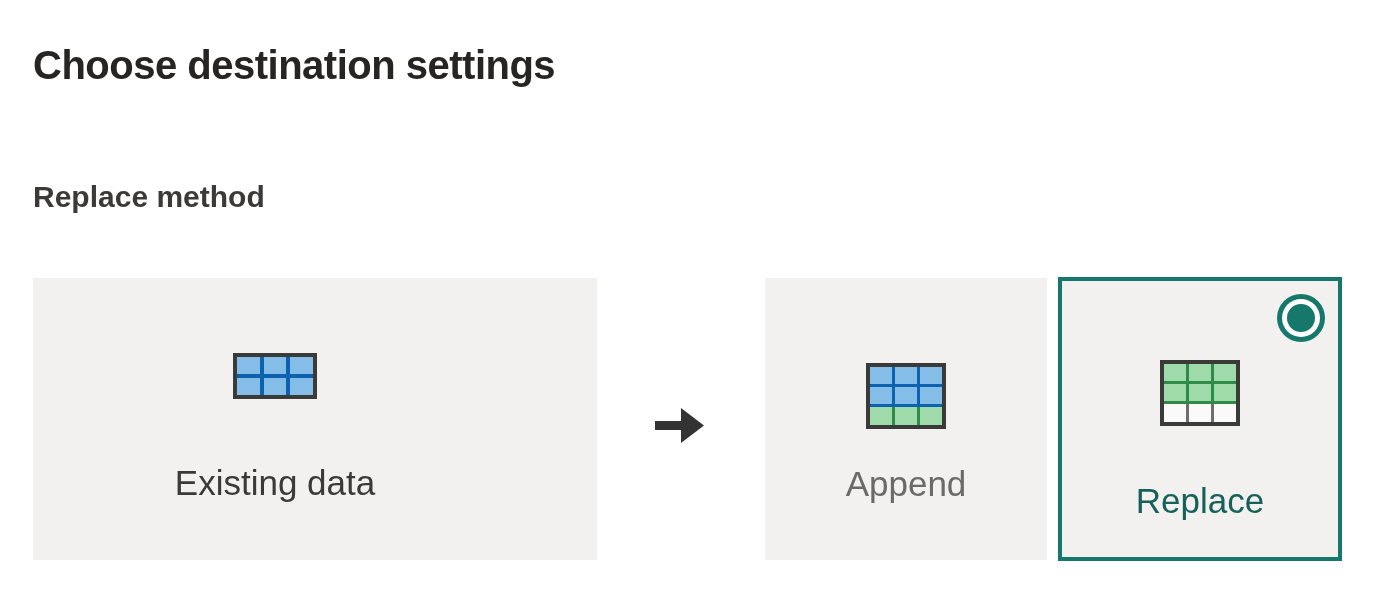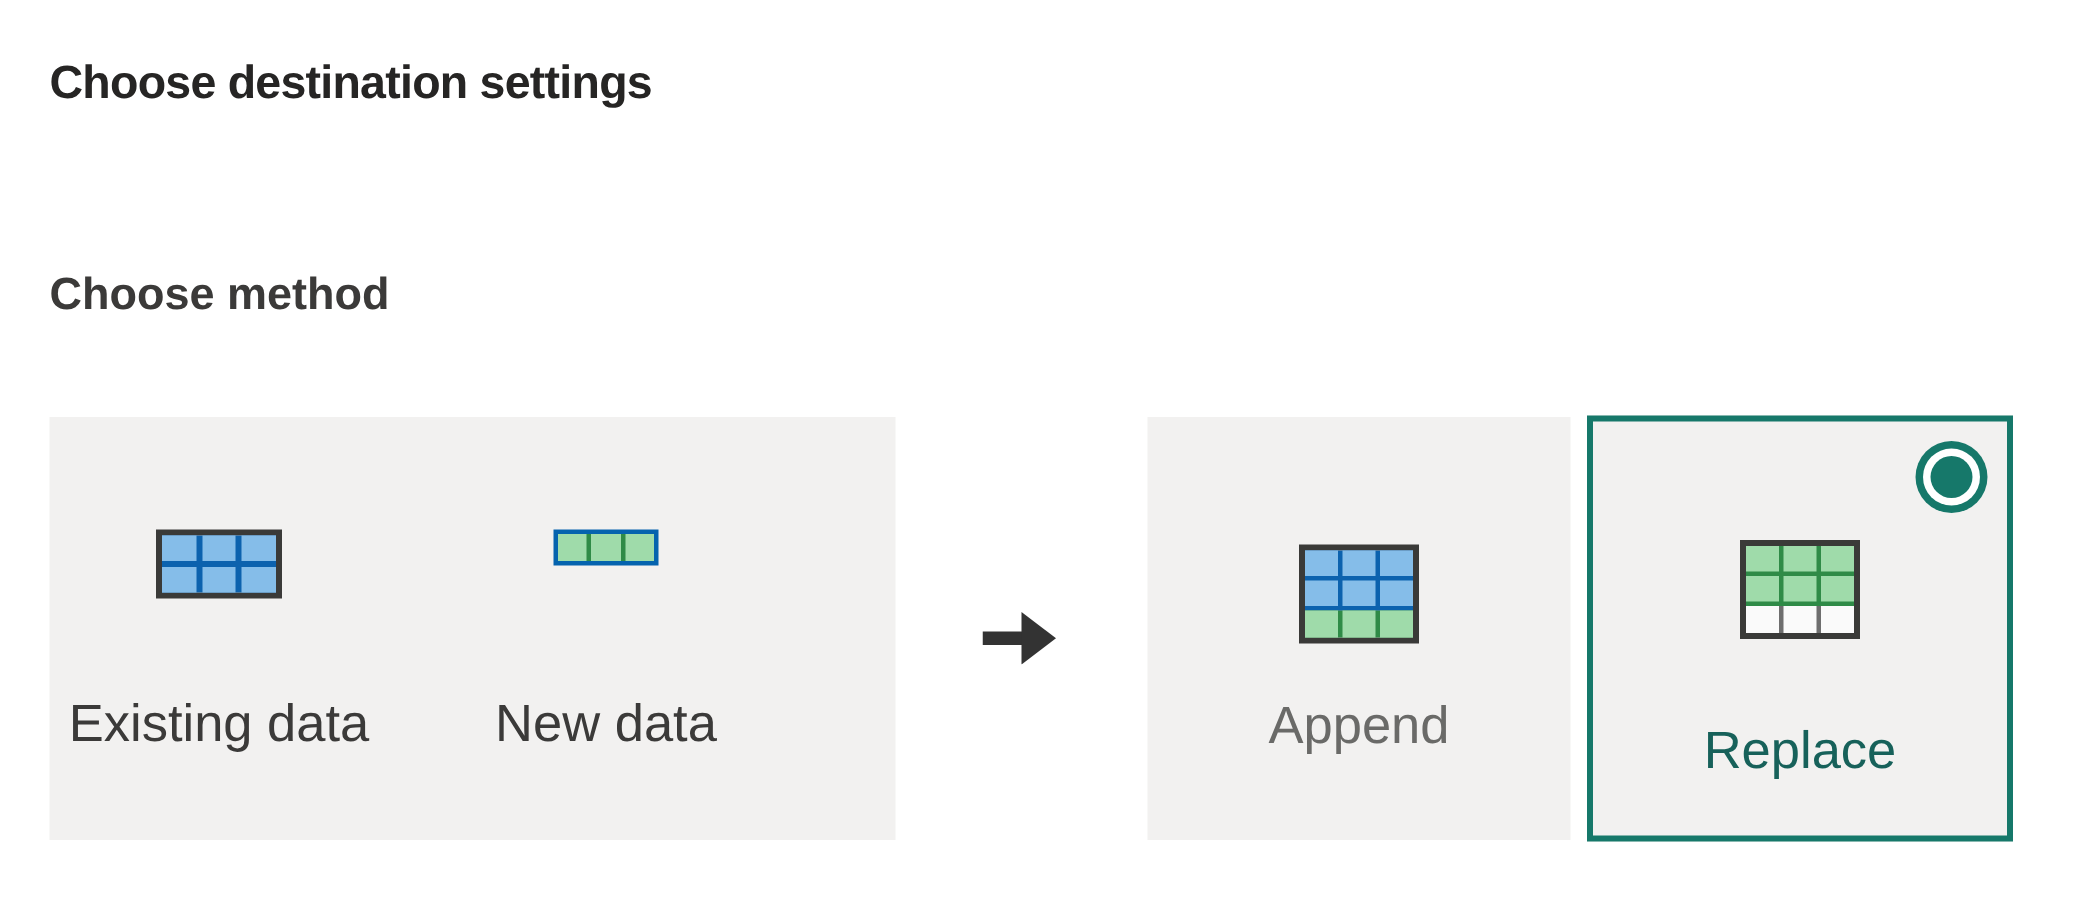--- a/index.html
+++ b/index.html
@@ -9,21 +9,21 @@
     height: 604px;
     background: var(--page_bg, #ffffff);
     font-family: "Liberation Sans", "DejaVu Sans", sans-serif;
     overflow: hidden;
     position: relative;
   }
   .page-title {
     position: absolute;
     left: 33px;
     top: 16px;
-    font-size: 31px;
+    font-size: 40px;
     font-weight: bold;
     letter-spacing: -0.5px;
     color: var(--title_text, #262524);
   }
   .section-heading {
     position: absolute;
     left: 33px;
     top: 155px;
     font-size: 30px;
     font-weight: bold;
@@ -155,50 +155,38 @@
     width: 28px;
     height: 28px;
     border-radius: 50%;
     background: var(--accent_teal, #16786a);
   }
 </style>
 </head>
 <body>
 
 <h1 class="page-title">Choose destination settings</h1>
-<h2 class="section-heading">Choose method</h2>
+<h2 class="section-heading">Replace method</h2>
 
 <div class="panel panel-source">
   <div class="src-item">
     <div class="icon-box">
       <div class="tbl tbl-existing">
         <div class="tbl-sec">
           <div class="cell"></div>
             <div class="cell"></div>
             <div class="cell"></div>
           <div class="cell"></div>
             <div class="cell"></div>
             <div class="cell"></div>
         </div>
       </div>
     </div>
     <div class="src-label">Existing data</div>
   </div>
-  <div class="src-item">
-    <div class="icon-box">
-      <div class="tbl tbl-new">
-        <div class="tbl-sec">
-          <div class="cell"></div>
-            <div class="cell"></div>
-            <div class="cell"></div>
-        </div>
-      </div>
-    </div>
-    <div class="src-label">New data</div>
-  </div>
 </div>
 
 <div class="arrow-wrap">
   <svg width="50" height="36" viewBox="0 0 50 36" aria-hidden="true">
     <rect x="0" y="14" width="30" height="9" fill="#333333"></rect>
     <polygon points="26,1 49,18.5 26,36" fill="#333333"></polygon>
   </svg>
 </div>
 
 <div class="option-card option-append">

